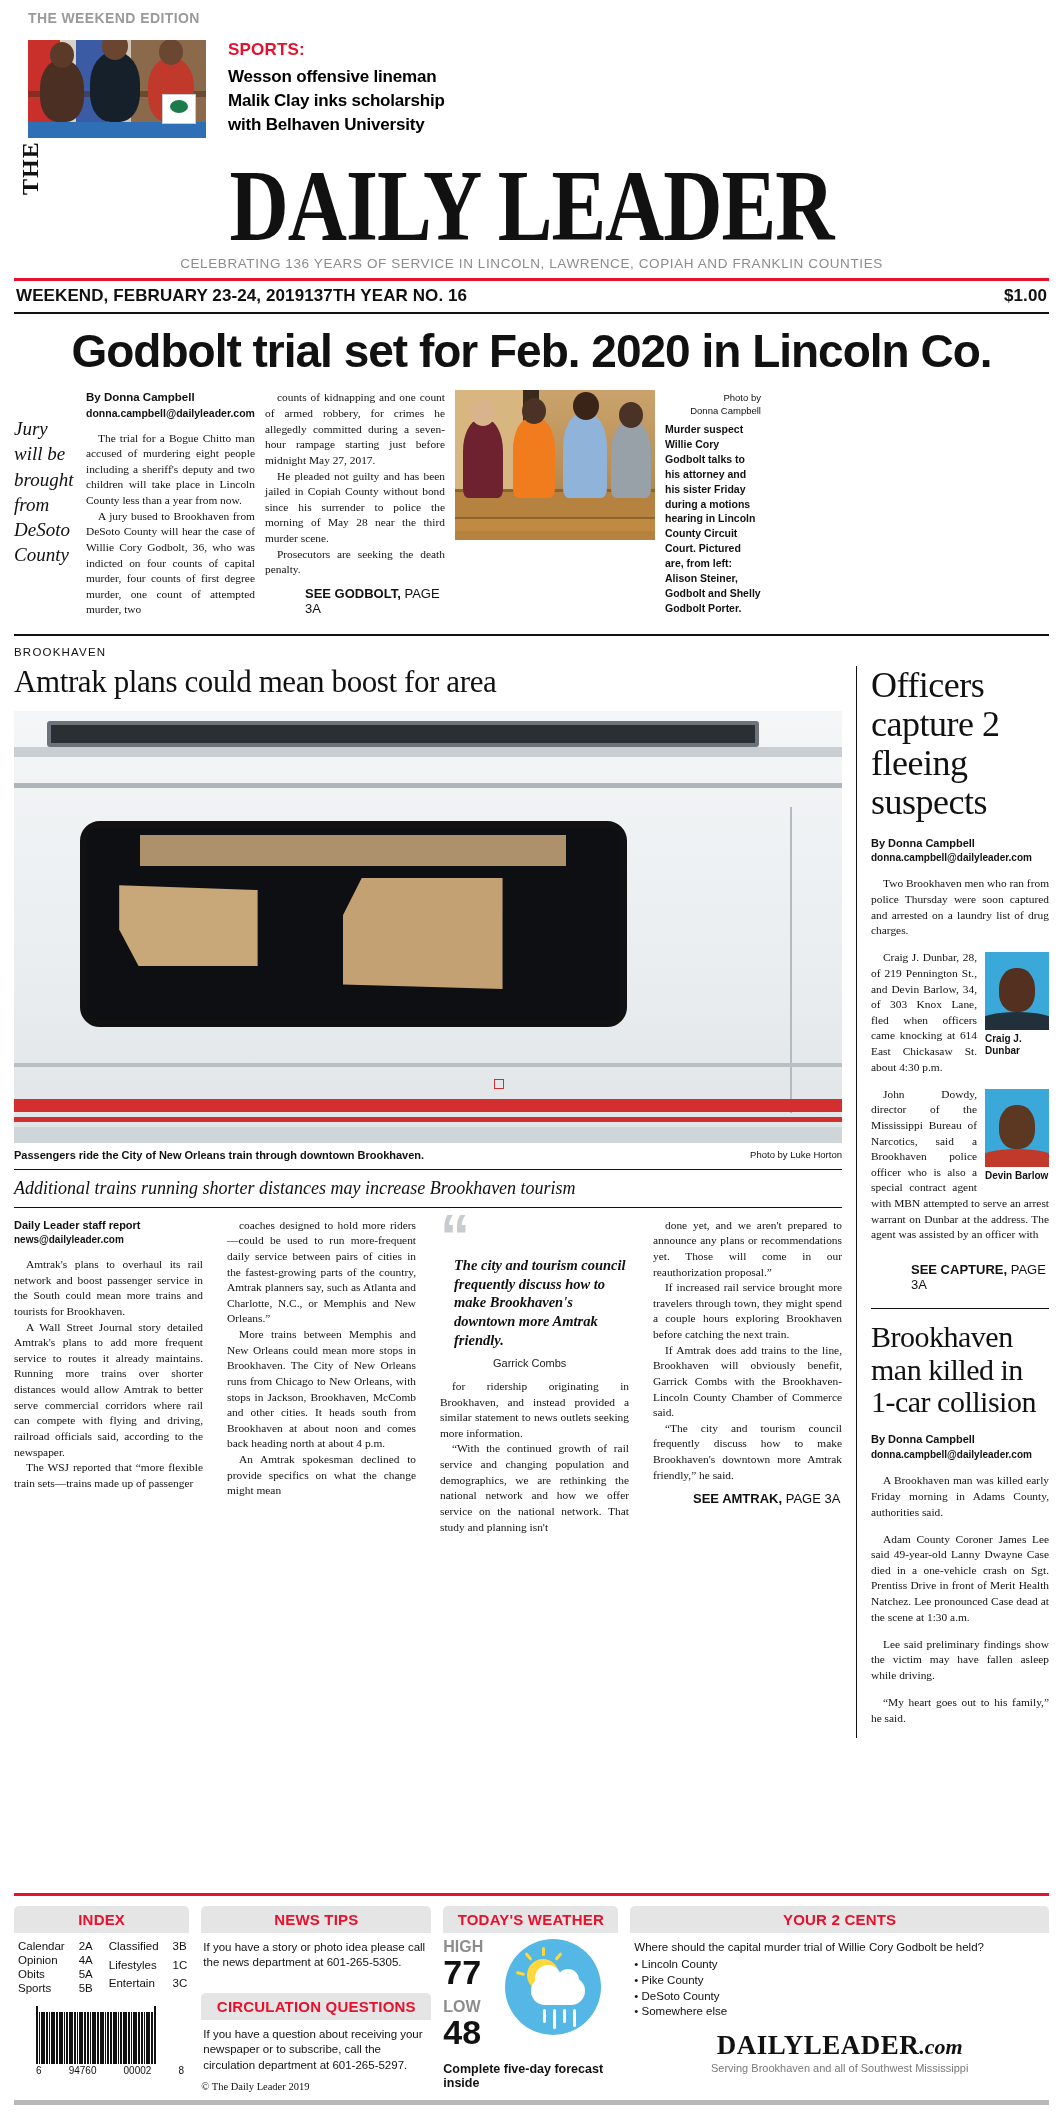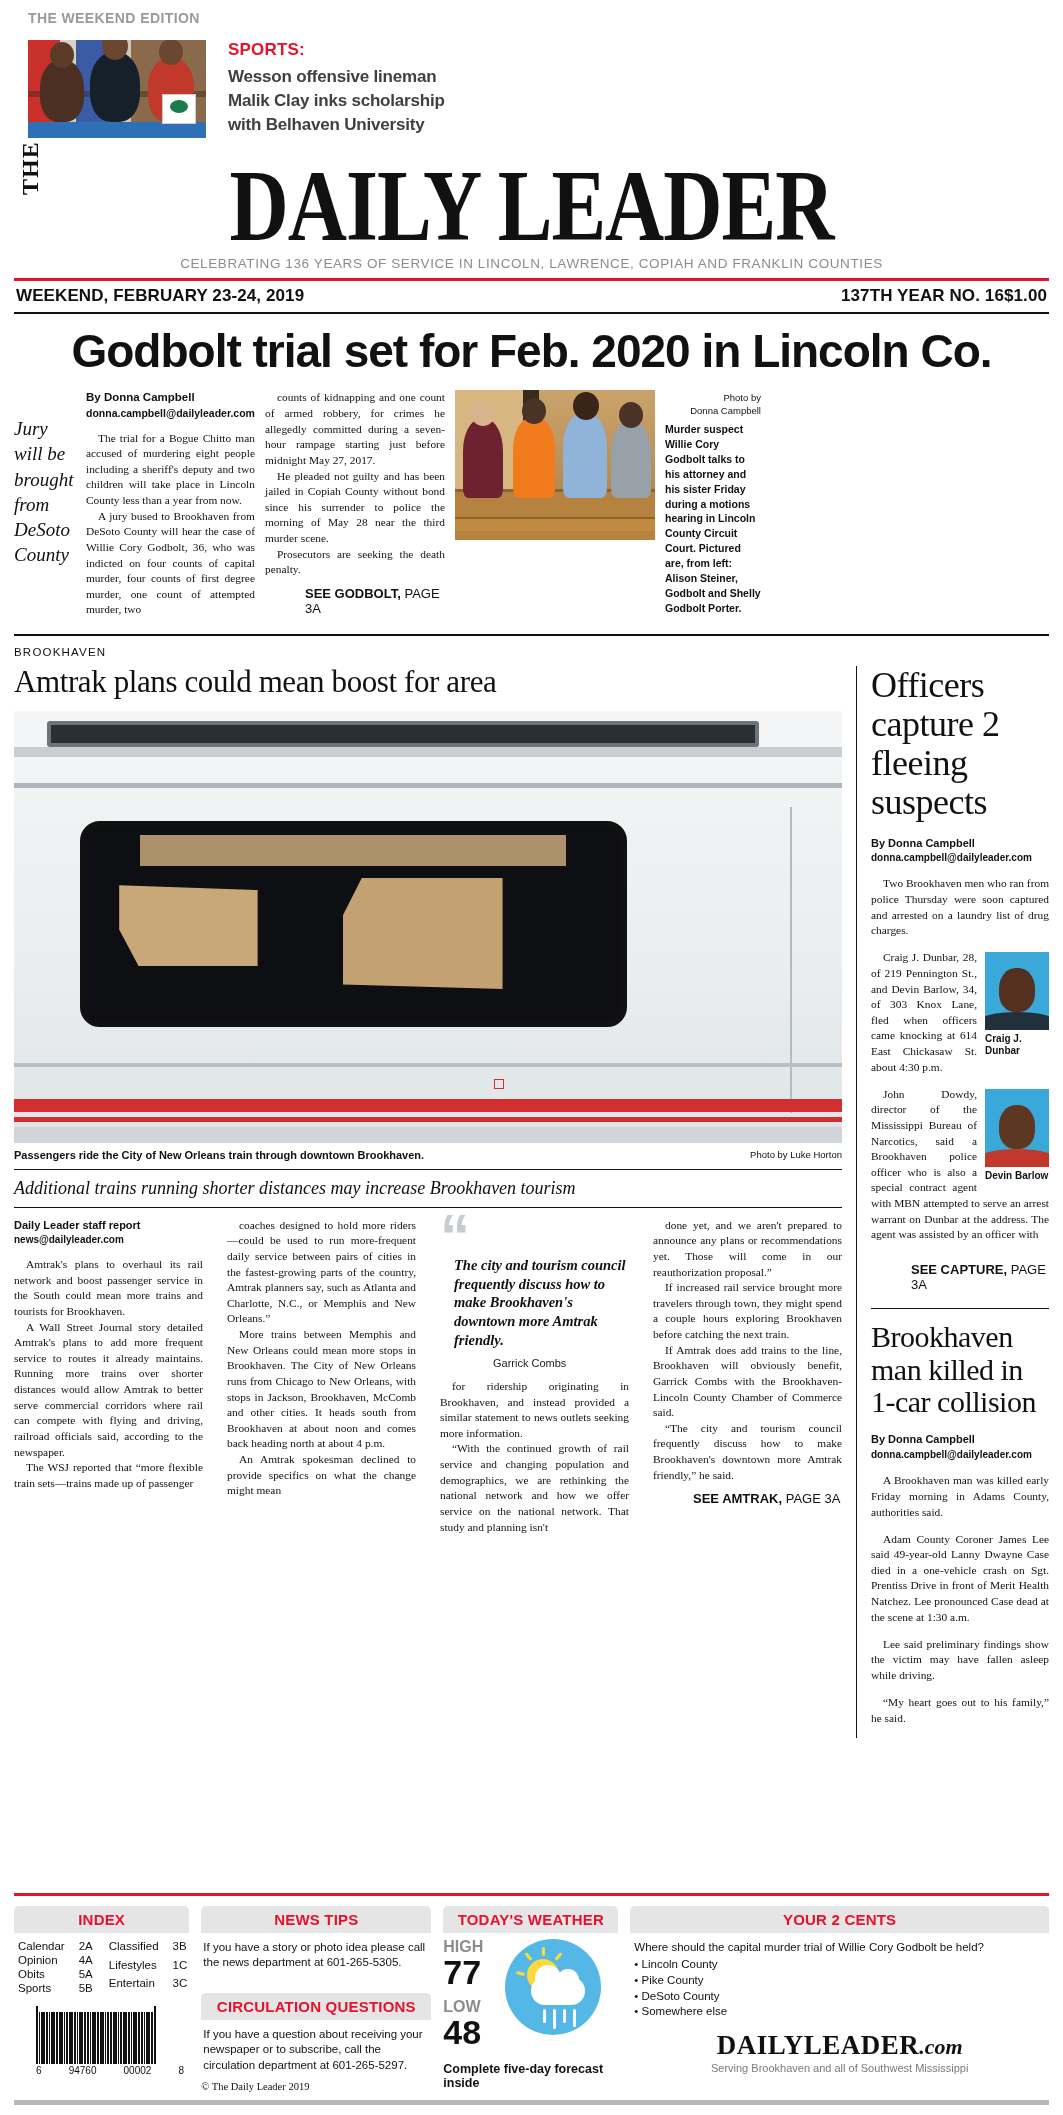--- a/index.html
+++ b/index.html
@@ -40,21 +40,21 @@
   .sb-sign{position:absolute;right:10px;bottom:14px;width:34px;height:30px;background:#fff;border:1px solid #ccc;}
   .sb-sign::after{content:"";position:absolute;left:7px;top:5px;width:18px;height:13px;border-radius:50%;background:#1d7a4c;}
   .skybox-text { margin-left:22px; }
   .sb-kicker {
     font-family:"Liberation Sans Narrow","Liberation Sans",sans-serif;
     font-weight:700; font-size:17px; color:#e8112d; letter-spacing:.2px;
     margin-bottom:5px;
   }
   .sb-line {
     font-family:"Liberation Sans Narrow","Liberation Sans",sans-serif;
-    font-weight:700; font-size:17px; line-height:1.42; color:#404040;
+    font-weight:700; font-size:17px; line-height:1.42; color:#000000;
     letter-spacing:-.2px;
   }
 
   
   .masthead { text-align:center; margin-top:22px; position:relative; height:74px; }
   .mast-the {
     position:absolute; left:30px; top:8px;
     font-family:"Liberation Serif", serif; font-weight:700; font-size:24px;
     transform:rotate(-90deg); transform-origin:left bottom; letter-spacing:1px;
   }
@@ -68,21 +68,21 @@
     font-family:"Liberation Sans Narrow","Liberation Sans",sans-serif;
     font-size:13.5px; font-weight:400; letter-spacing:.6px; color:#8c8c8c;
   }
   .red-rule { height:3px; background:#e8112d; margin:7px 0 0 0; }
   .dateline {
     display:flex; justify-content:space-between; align-items:center;
     font-family:"Liberation Sans Narrow","Liberation Sans",sans-serif;
     font-weight:700; font-size:17px; letter-spacing:.1px;
     padding:5px 2px 6px 2px; color:#111;
   }
-  .dateline .mid { flex:1; text-align:right; }
+  .dateline .mid { flex:1; text-align:left; }
   .dateline .right { text-align:right; }
   .black-rule { height:1.5px; background:#111; }
 
   
   .lead-head {
     font-family:"Liberation Sans Narrow","Liberation Sans",sans-serif;
     font-weight:700; font-size:46px; line-height:1.02; letter-spacing:-1px;
     margin:14px 0 16px 0; text-align:center;
   }
   .lead-grid { display:flex; gap:10px; }

